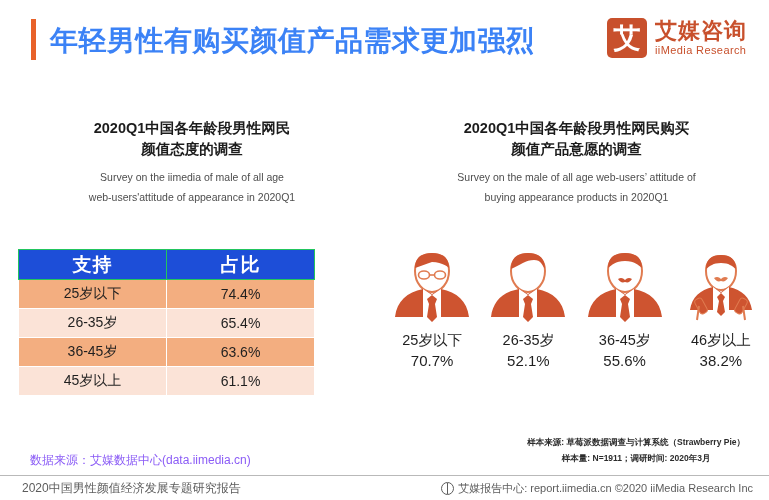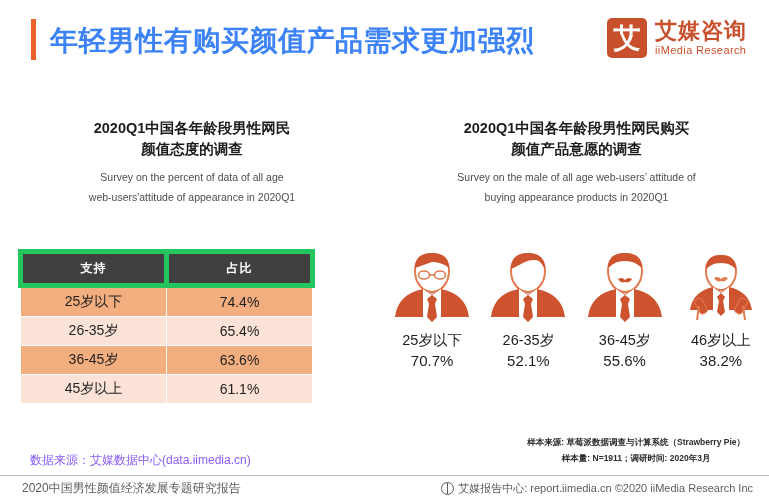--- a/index.html
+++ b/index.html
@@ -102,27 +102,27 @@
 
   
   .data-table {
     position: absolute;
     left: 18px; top: 249px;
     width: 297px;
     border-collapse: collapse;
     table-layout: fixed;
   }
   .data-table th {
-    background: #404040;
+    background: #1d4ed8;
     color: #ffffff;
-    font-size: 12px;
+    font-size: 19px;
     font-weight: 700;
     height: 27px;
     letter-spacing: 1px;
-    border: 5px solid #22c55e;
+    border: 1px solid #22c55e;
   }
   .data-table td {
     height: 26px;
     font-size: 14px;
     text-align: center;
     color: #1f1f1f;
     border: 1px solid #ffffff;
   }
   .data-table tr.odd td { background: #F3AE80; }
   .data-table tr.even td { background: #FBE3D7; }
@@ -236,21 +236,21 @@
     </div>
   </div>
 </div>
 
 <div class="panel-left">
   <div class="panel-title">
     <div>2020Q1中国各年龄段男性网民</div>
     <div>颜值态度的调查</div>
   </div>
   <div class="panel-sub">
-    <div>Survey on the percent of data of all age</div>
+    <div>Survey on the iimedia of male of all age</div>
     <div>web-users'attitude of appearance in 2020Q1</div>
   </div>
 </div>
 
 <table class="data-table">
   <thead>
     <tr>
       <th>支持</th>
       <th>占比</th>
     </tr>

